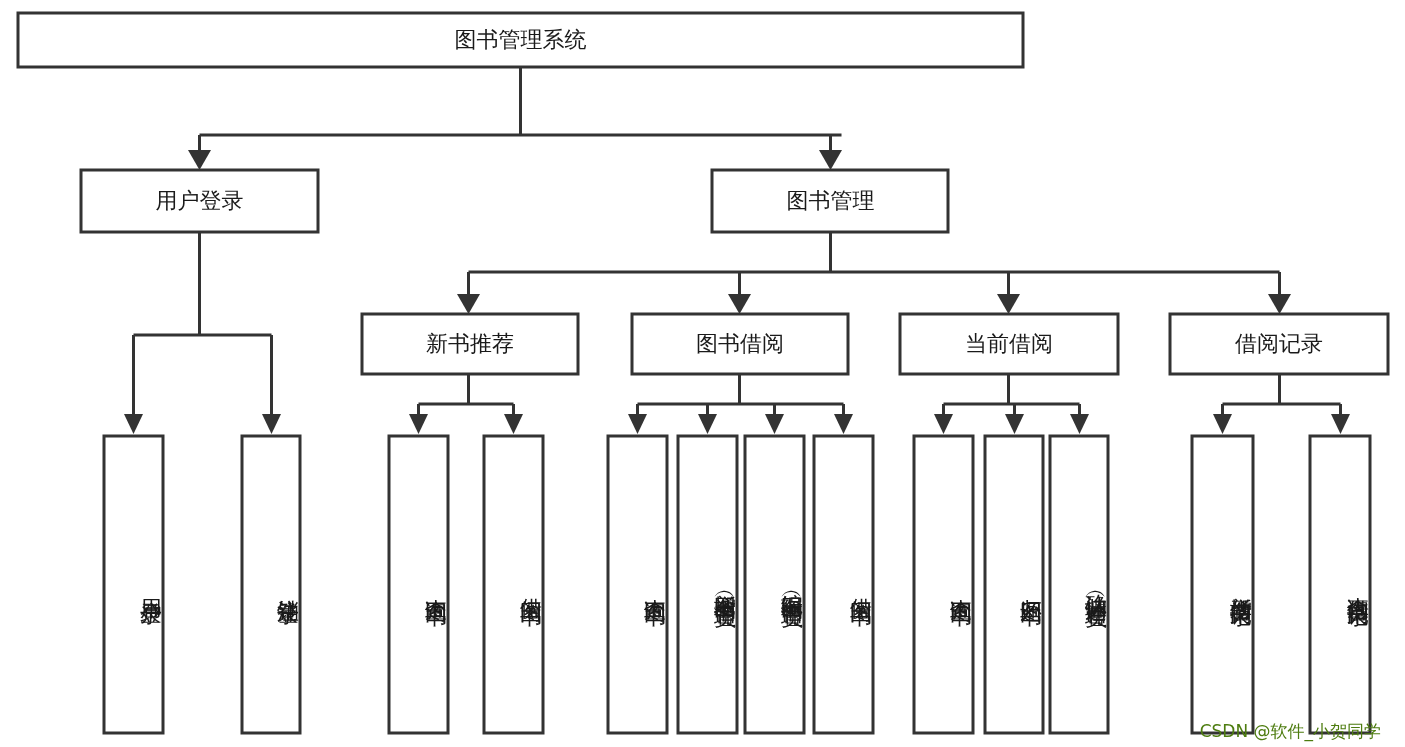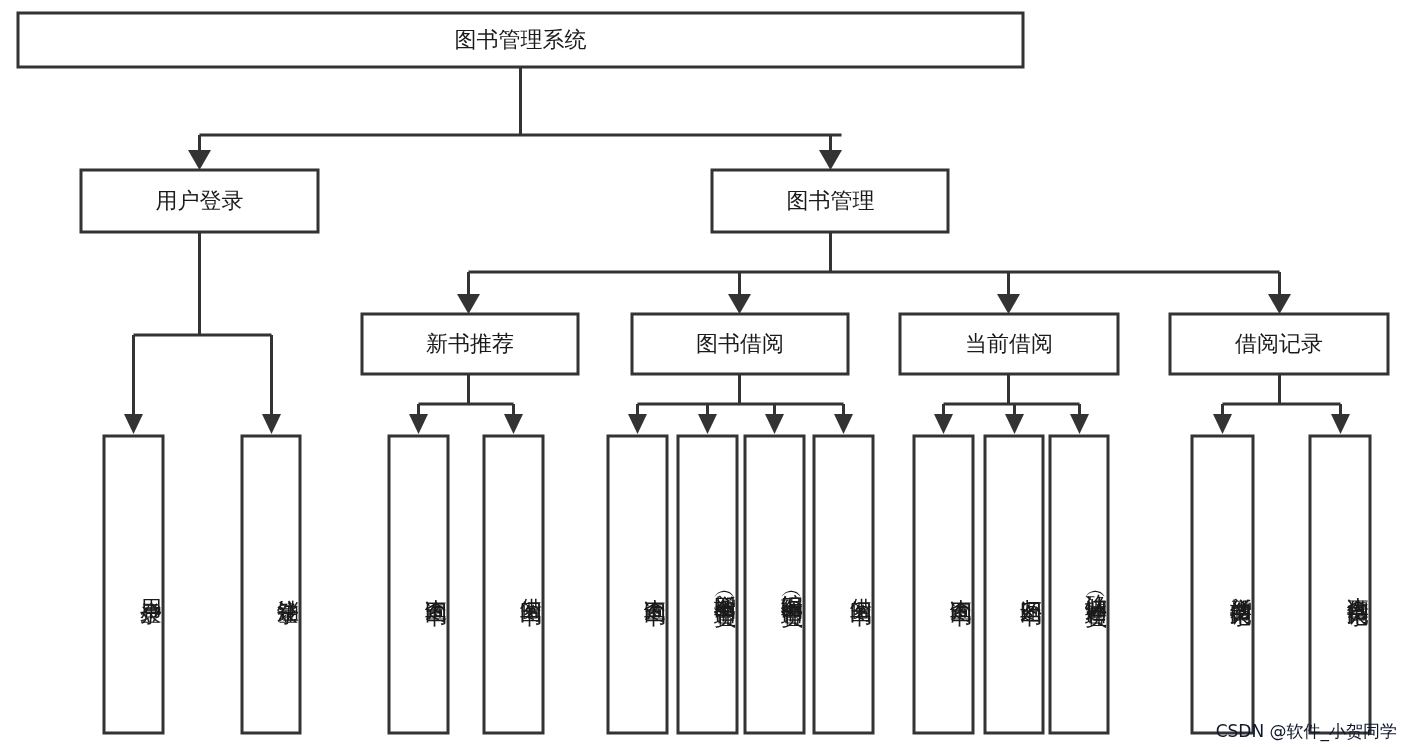--- a/index.html
+++ b/index.html
@@ -59,25 +59,25 @@
     letter-spacing: 2px;
     white-space: nowrap;
     display: flex;
     align-items: flex-start;
     justify-content: center;
     pointer-events: none;
     user-select: none;
   }
   .watermark {
     position: absolute;
-    right: 8px;
+    right: 24px;
     bottom: 4px;
     font-family: "DejaVu Sans", "Liberation Sans", sans-serif;
     font-size: 17px;
-    color: #0f172a;
+    color: #4d7c0f;
     white-space: nowrap;
     user-select: none;
   }
 </style>
 </head>
 <body>
 
 <div id="diagram-root">
 
   <svg class="flow" viewBox="0 0 1405 747" xmlns="http://www.w3.org/2000/svg">

